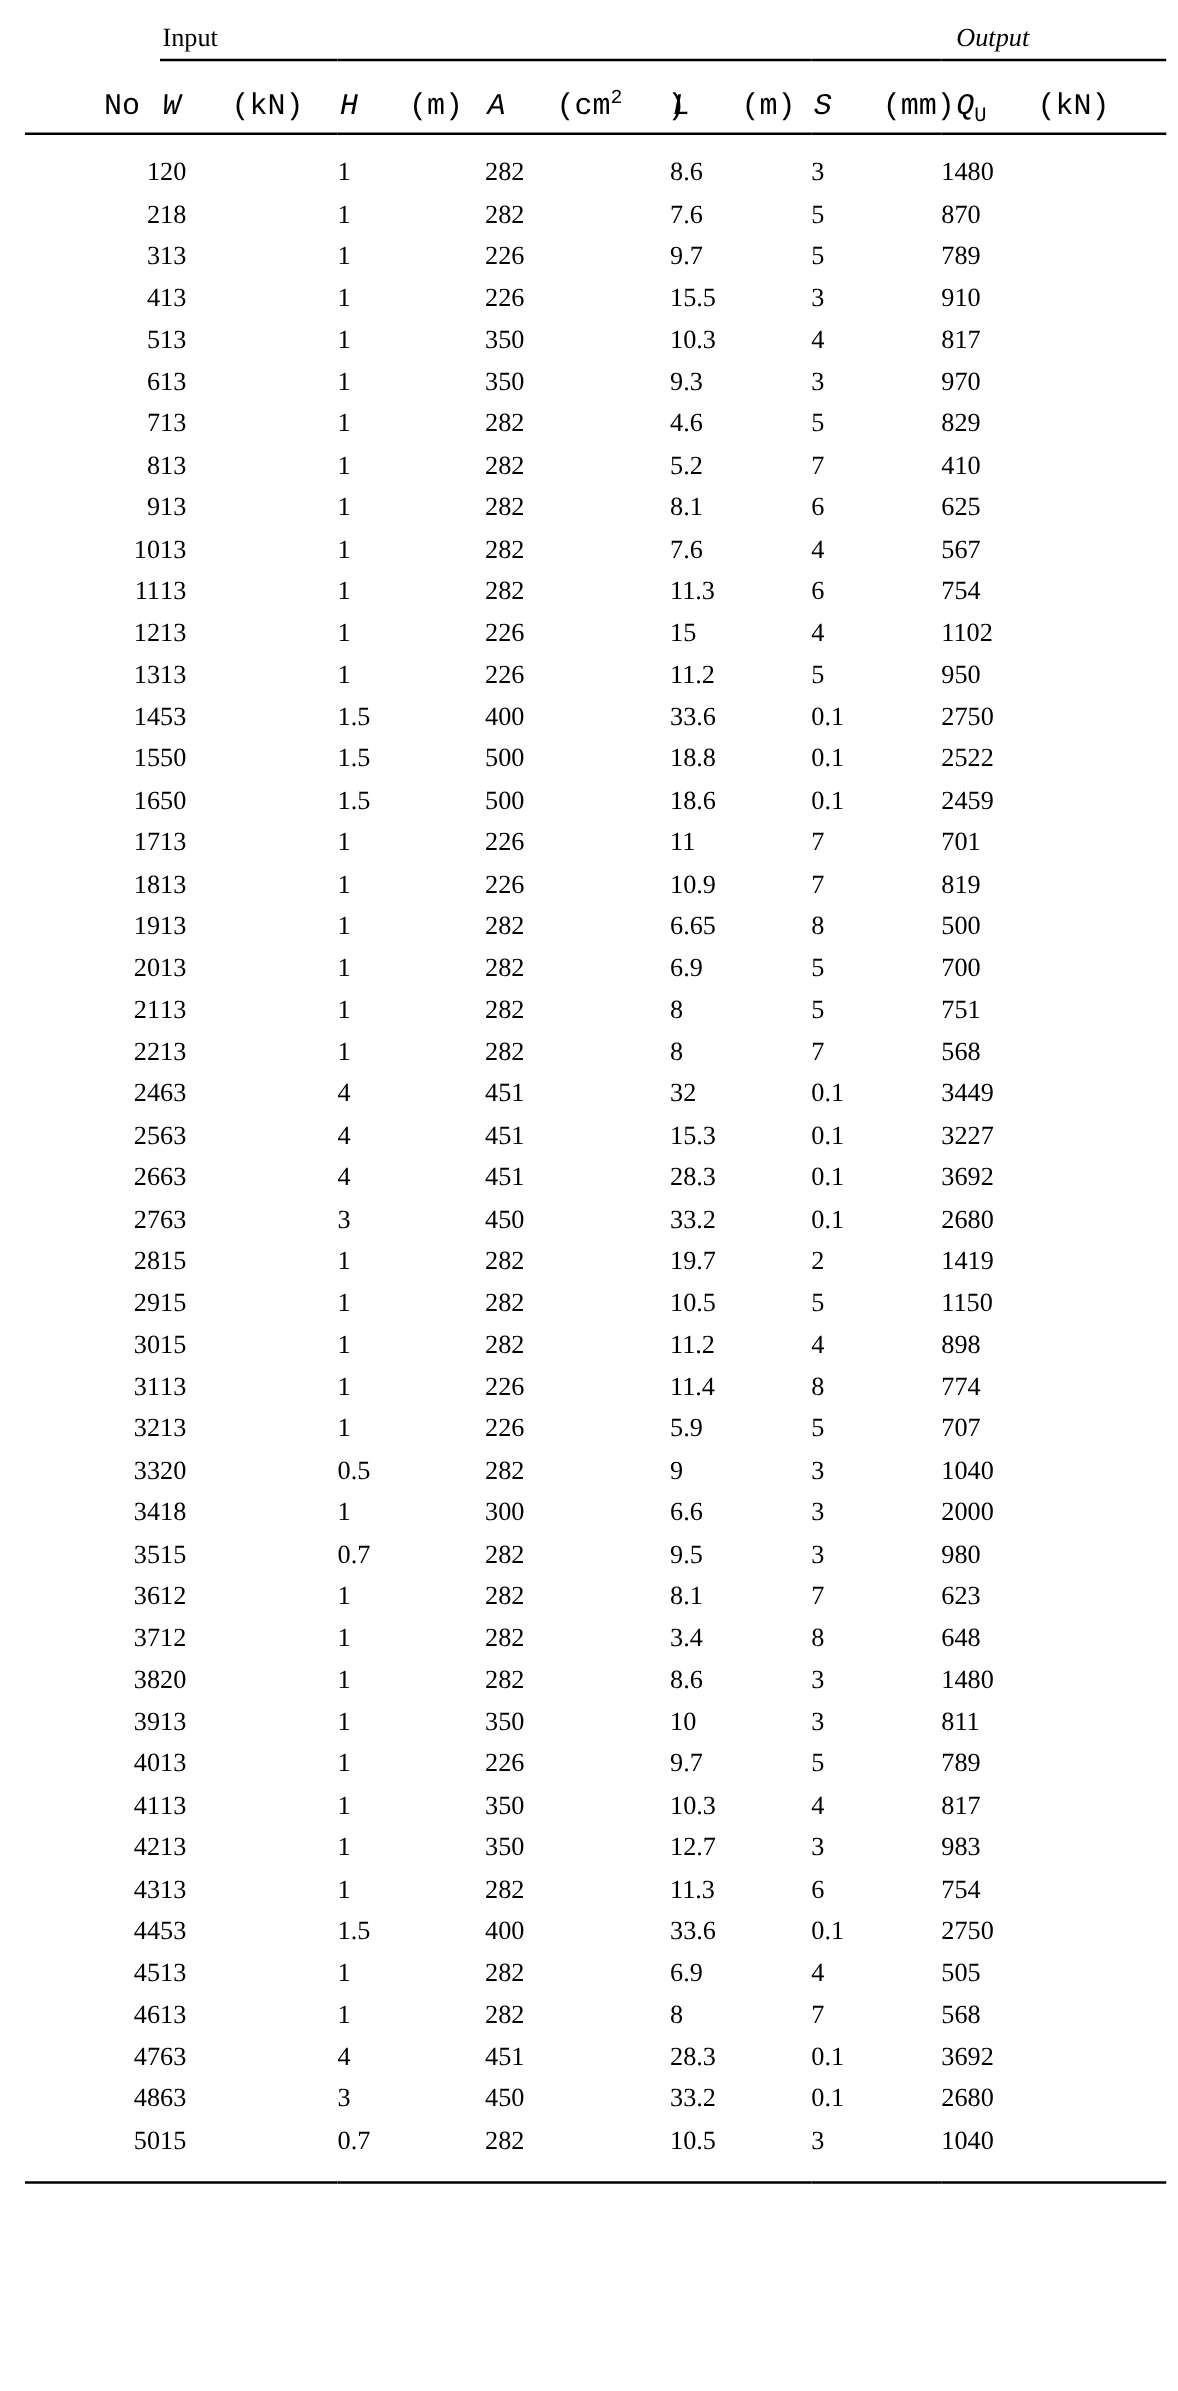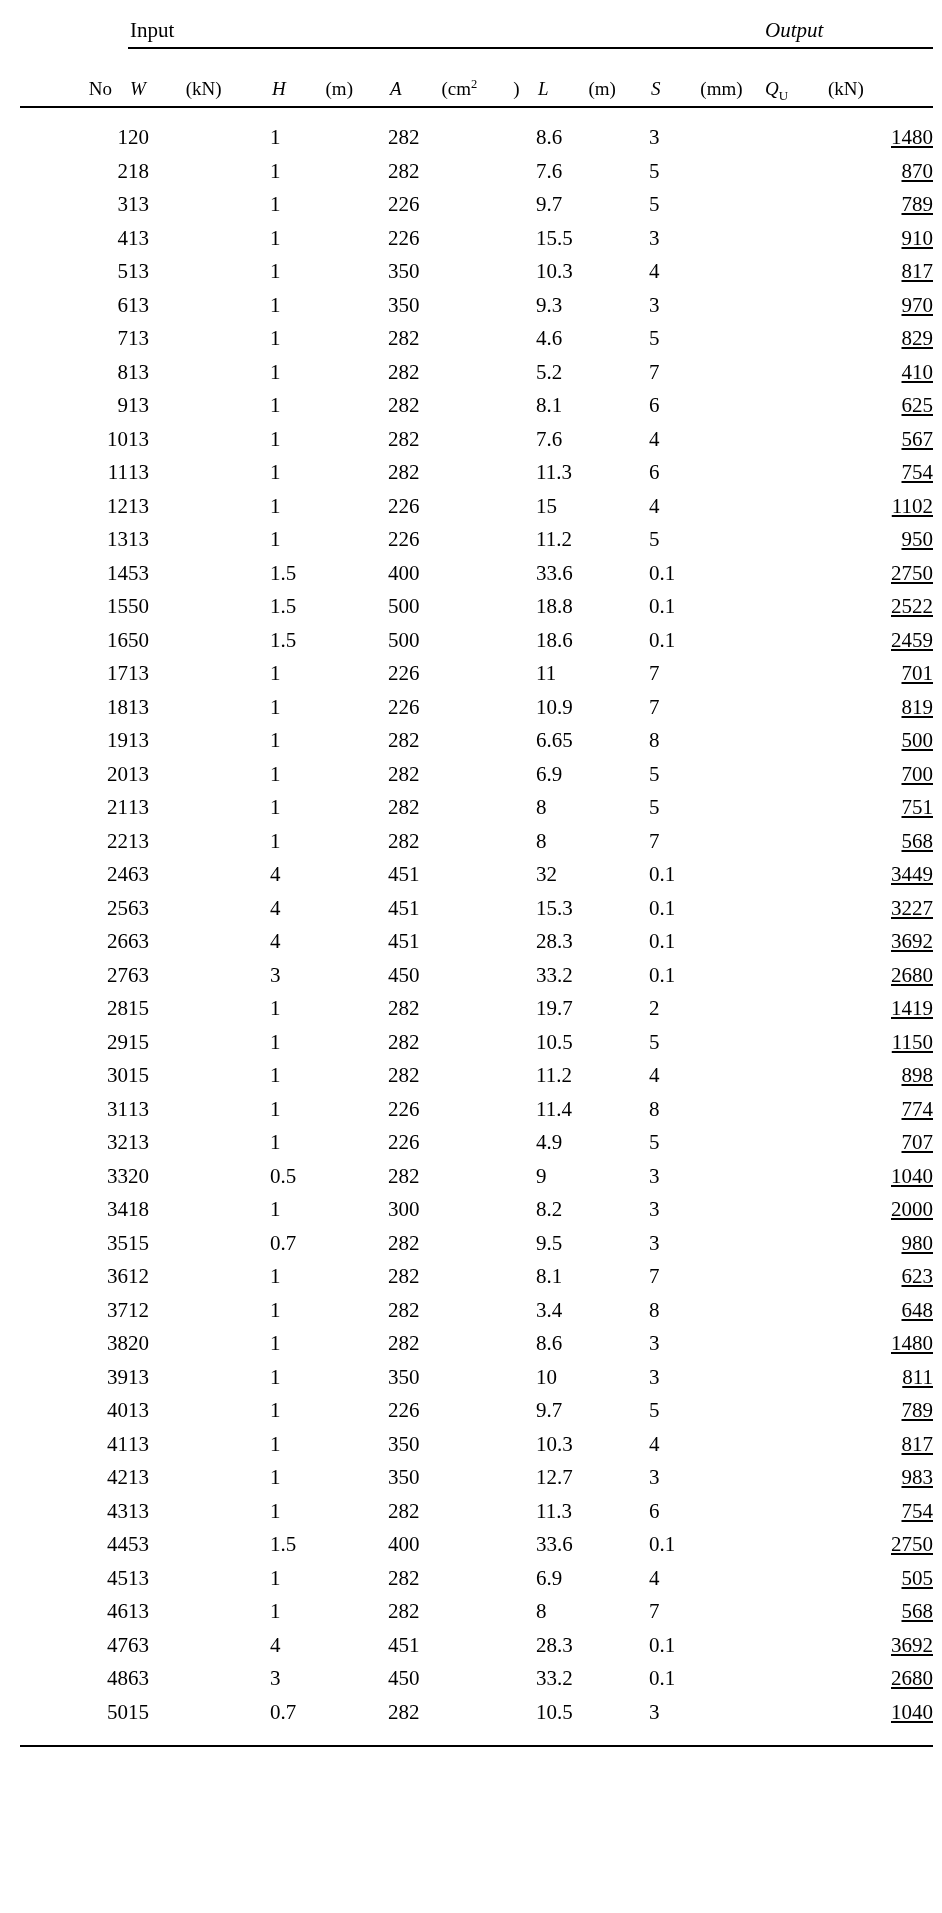--- a/index.html
+++ b/index.html
@@ -59,22 +59,23 @@
     text-align: left;
     padding-left: 12px;
     font-style: italic;
   }
   .grp-label { display: inline-block; }
 
   .sub-row th {
     height: 44px;
     padding-top: 7px;
     padding-bottom: 6px;
-    font-size: 19px;
+    font-size: 24px;
     white-space: nowrap;
+    font-family: Liberation Mono, monospace;
   }
   .sub-row th.unit-cell { padding-left: 2px; }
   .sub-row th.q-cell { padding-left: 12px; }
   .sub-row th.no-cell { text-align: right; padding-right: 16px; }
 
   .var { font-style: italic; }
   .units { font-style: normal; margin-left: 36px; }
   sup.exp { font-size: 0.66em; vertical-align: super; line-height: 0; }
   sub.sb  { font-size: 0.68em; vertical-align: sub;   line-height: 0; }
   tr.rule-heavy-row td {
@@ -85,21 +86,21 @@
   tbody tr.data-row td {
     font-size: 21px;
     line-height: 1;
     padding: 0;
     height: 33.5px;
     vertical-align: middle;
     white-space: nowrap;
   }
   td.cell-no { text-align: right; padding-right: 16px; }
   td.cell-val { text-align: left; padding-left: 2px; }
-  td.cell-q  { text-align: right; padding-right: 60px; text-decoration: underline; }
+  td.cell-q  { text-align: left; padding-right: 60px; }
 
   tbody tr.first-data-row td { padding-top: 13px; }
   tr.rule-bottom-row td {
     padding: 0;
     height: 0;
     border-top: 2.6px solid #000;
   }
   .pad-bottom td { height: 16px; padding: 0; border: none; }
 </style>
 </head>
@@ -404,39 +405,39 @@
           <td class="cell-val">226</td>
           <td class="cell-val">11.4</td>
           <td class="cell-val">8</td>
           <td class="cell-q">774</td>
         </tr>
         <tr class="data-row">
           <td class="cell-no">32</td>
           <td class="cell-val">13</td>
           <td class="cell-val">1</td>
           <td class="cell-val">226</td>
-          <td class="cell-val">4.9</td>
+          <td class="cell-val">5.9</td>
           <td class="cell-val">5</td>
           <td class="cell-q">707</td>
         </tr>
         <tr class="data-row">
           <td class="cell-no">33</td>
           <td class="cell-val">20</td>
           <td class="cell-val">0.5</td>
           <td class="cell-val">282</td>
           <td class="cell-val">9</td>
           <td class="cell-val">3</td>
           <td class="cell-q">1040</td>
         </tr>
         <tr class="data-row">
           <td class="cell-no">34</td>
           <td class="cell-val">18</td>
           <td class="cell-val">1</td>
           <td class="cell-val">300</td>
-          <td class="cell-val">8.2</td>
+          <td class="cell-val">6.6</td>
           <td class="cell-val">3</td>
           <td class="cell-q">2000</td>
         </tr>
         <tr class="data-row">
           <td class="cell-no">35</td>
           <td class="cell-val">15</td>
           <td class="cell-val">0.7</td>
           <td class="cell-val">282</td>
           <td class="cell-val">9.5</td>
           <td class="cell-val">3</td>

